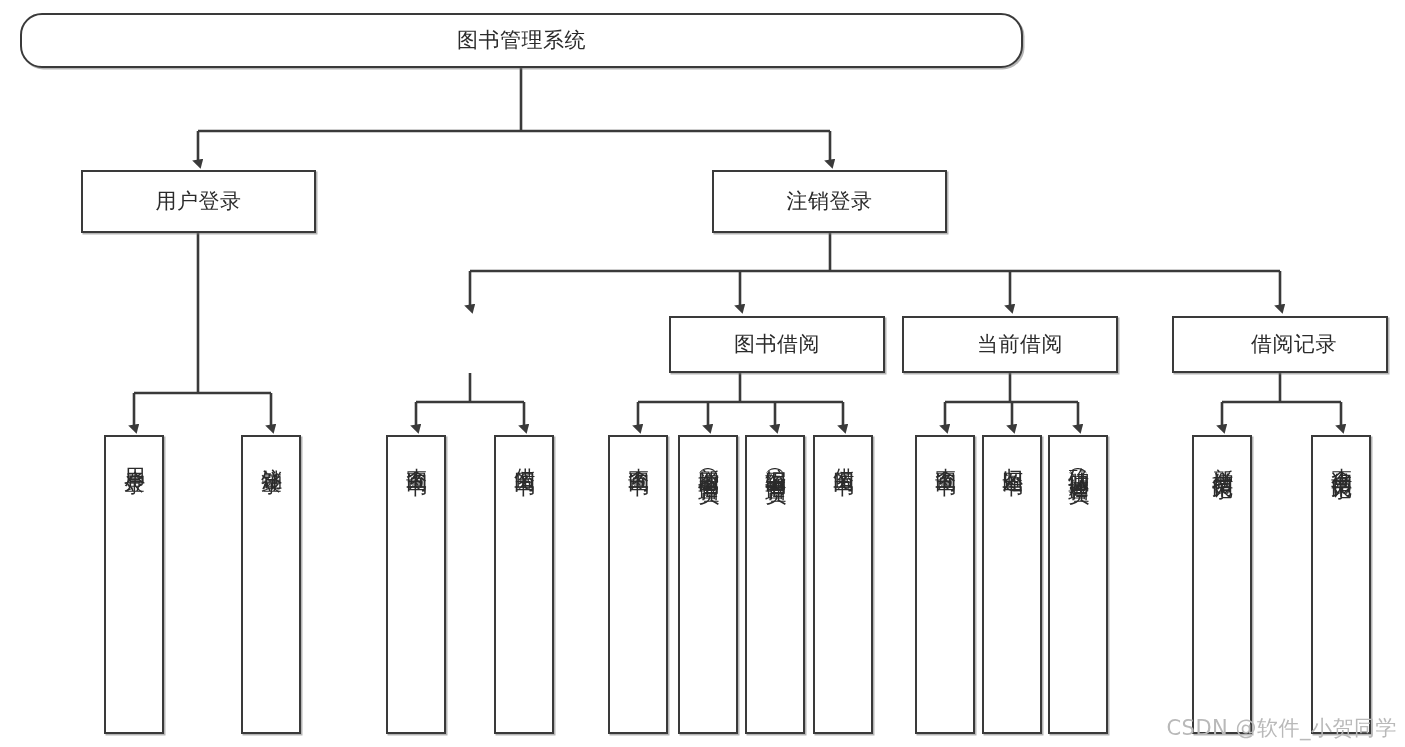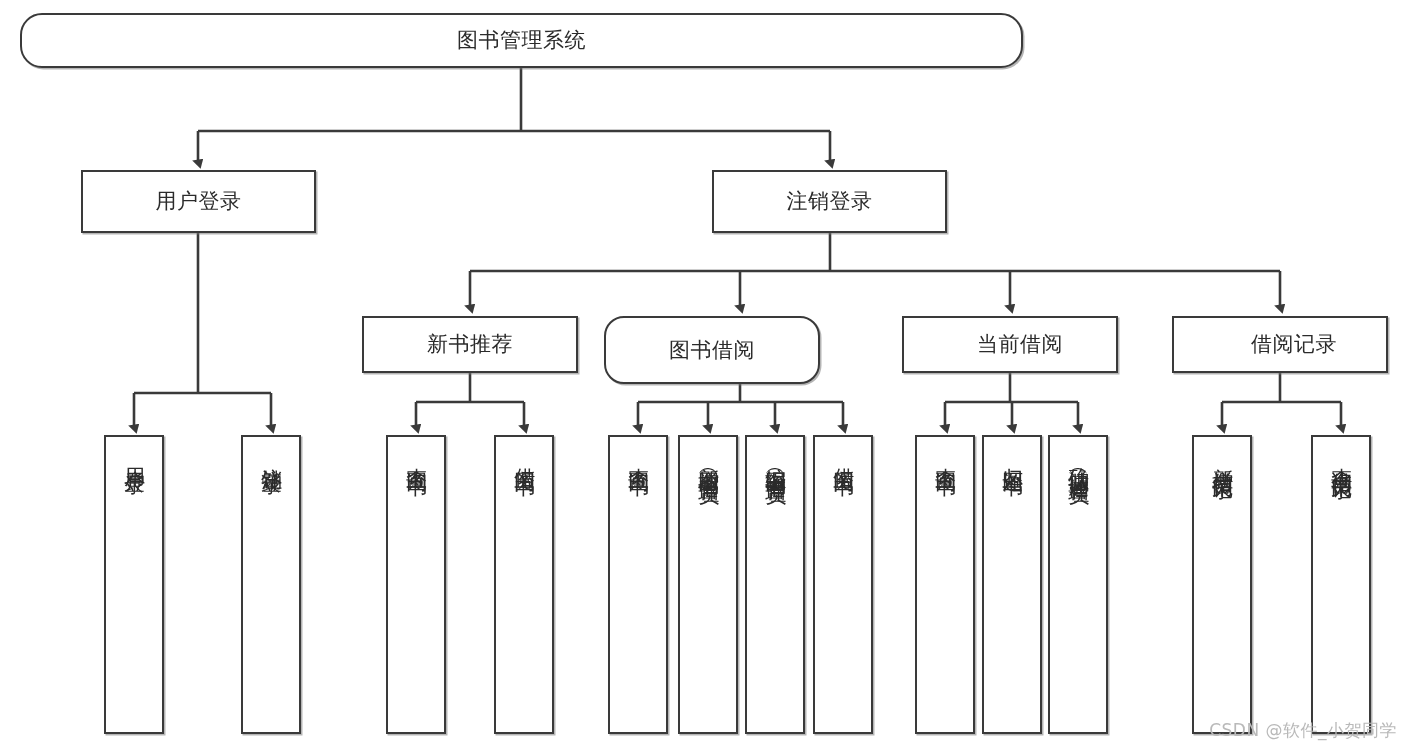--- a/index.html
+++ b/index.html
@@ -58,21 +58,21 @@
     text-orientation: upright;
     font-size: 21px;
     line-height: 1.22;
     letter-spacing: 2.5px;
     white-space: nowrap;
   }
   .watermark {
     position: absolute;
     right: 8px;
     bottom: 5px;
-    font-size: 17px;
+    font-size: 21px;
     color: #b9b9b9;
     letter-spacing: 0.5px;
     z-index: 20;
     white-space: nowrap;
     font-family: "DejaVu Sans", "Liberation Sans", sans-serif;
   }
 </style>
 </head>
 <body>
 
@@ -132,24 +132,21 @@
     <span class="node-label">图书管理系统</span>
   </div>
 
   <div class="node horizontal" style="left:81px; top:170px; width:235px; height:63px;">
     <span class="node-label">用户登录</span>
   </div>
   <div class="node horizontal" style="left:712px; top:170px; width:235px; height:63px;">
     <span class="node-label">注销登录</span>
   </div>
 
-  <div class="node horizontal" style="left:362px; top:316px; width:216px; height:57px;">
-    <span class="node-label">新书推荐</span>
-  </div>
-  <div class="node horizontal" style="left:604px; top:316px; width:216px; height:68px;border-radius:20px;">
+  <div class="node horizontal" style="left:669px; top:316px; width:216px; height:57px;">
     <span class="node-label">图书借阅</span>
   </div>
   <div class="node horizontal" style="left:902px; top:316px; width:216px; height:57px;padding-left:20px;">
     <span class="node-label">当前借阅</span>
   </div>
   <div class="node horizontal" style="left:1172px; top:316px; width:216px; height:57px;padding-left:28px;">
     <span class="node-label">借阅记录</span>
   </div>
 
   <div class="node vertical" style="left:104px; top:435px; width:60px; height:299px;">

